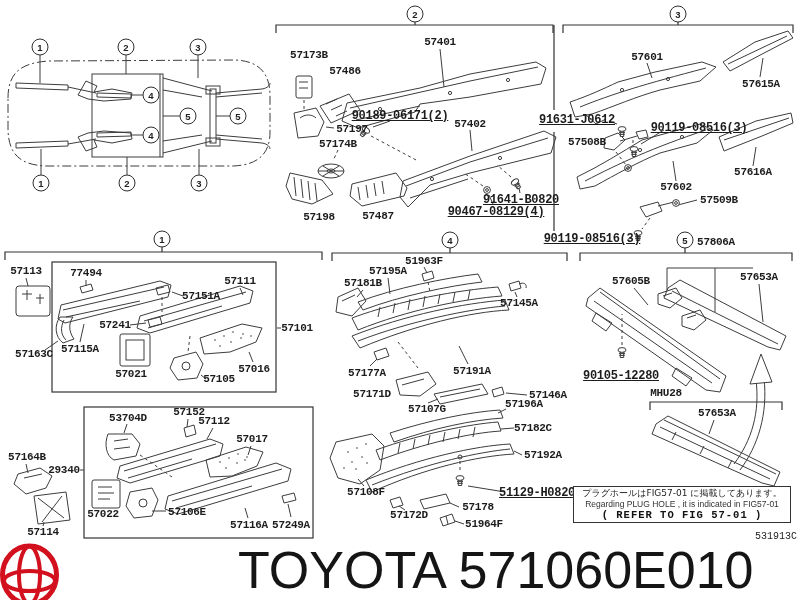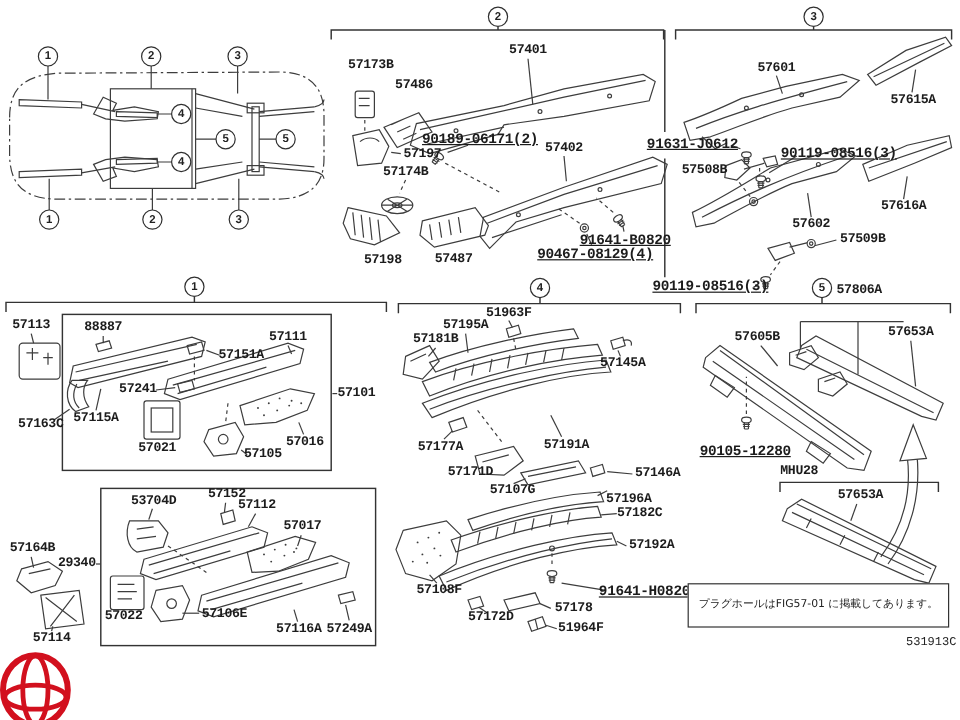--- a/index.html
+++ b/index.html
@@ -312,21 +312,21 @@
 <div class="pl" style="left:761px;top:84px">57615A</div>
 <div class="pl long" style="left:577px;top:120px">91631-J0612</div>
 <div class="pl" style="left:587px;top:142px">57508B</div>
 <div class="pl long" style="left:699px;top:128px">90119-08516(3)</div>
 <div class="pl" style="left:676px;top:187px">57602</div>
 <div class="pl" style="left:753px;top:172px">57616A</div>
 <div class="pl" style="left:719px;top:200px">57509B</div>
 <div class="pl long" style="left:592px;top:239px">90119-08516(3)</div>
 
 <div class="pl" style="left:26px;top:271px">57113</div>
-<div class="pl" style="left:86px;top:273px">88887</div>
+<div class="pl" style="left:86px;top:273px">77494</div>
 <div class="pl" style="left:240px;top:281px">57111</div>
 <div class="pl" style="left:201px;top:296px">57151A</div>
 <div class="pl" style="left:115px;top:325px">57241</div>
 <div class="pl" style="left:297px;top:328px">57101</div>
 <div class="pl" style="left:34px;top:354px">57163C</div>
 <div class="pl" style="left:80px;top:349px">57115A</div>
 <div class="pl" style="left:131px;top:374px">57021</div>
 <div class="pl" style="left:219px;top:379px">57105</div>
 <div class="pl" style="left:254px;top:369px">57016</div>
 
@@ -341,39 +341,42 @@
 <div class="pl" style="left:249px;top:525px">57116A</div>
 <div class="pl" style="left:291px;top:525px">57249A</div>
 <div class="pl" style="left:43px;top:532px">57114</div>
 
 <div class="pl" style="left:424px;top:261px">51963F</div>
 <div class="pl" style="left:388px;top:271px">57195A</div>
 <div class="pl" style="left:363px;top:283px">57181B</div>
 <div class="pl" style="left:519px;top:303px">57145A</div>
 <div class="pl" style="left:367px;top:373px">57177A</div>
 <div class="pl" style="left:472px;top:371px">57191A</div>
-<div class="pl" style="left:392px;top:394px">57171D</div>
+<div class="pl" style="left:372px;top:394px">57171D</div>
 <div class="pl" style="left:427px;top:409px">57107G</div>
 <div class="pl" style="left:548px;top:395px">57146A</div>
-<div class="pl" style="left:524px;top:416px">57196A</div>
+<div class="pl" style="left:524px;top:404px">57196A</div>
 <div class="pl" style="left:533px;top:428px">57182C</div>
 <div class="pl" style="left:543px;top:455px">57192A</div>
 <div class="pl" style="left:366px;top:492px">57108F</div>
-<div class="pl long" style="left:537px;top:493px">91641-H0820</div>
+<div class="pl long" style="left:537px;top:493px">51129-H0820</div>
 <div class="pl" style="left:478px;top:507px">57178</div>
 <div class="pl" style="left:409px;top:515px">57172D</div>
 <div class="pl" style="left:484px;top:524px">51964F</div>
 
 <div class="pl" style="left:716px;top:242px">57806A</div>
 <div class="pl" style="left:631px;top:281px">57605B</div>
 <div class="pl" style="left:759px;top:277px">57653A</div>
 <div class="pl long" style="left:621px;top:376px">90105-12280</div>
 <div class="pl" style="left:666px;top:393px">MHU28</div>
 <div class="pl" style="left:717px;top:413px">57653A</div>
 
 <div class="note">
   <span class="jp">プラグホールはFIG57-01 に掲載してあります。</span>
+  <span class="en">Regarding PLUG HOLE , it is indicated in FIG57-01</span>
+  <span class="ref">( REFER TO FIG 57-01 )</span>
 </div>
 
 <div class="refcode">531913C</div>
 
+<div class="brand"><span>TOYOTA</span> <span>571060E010</span></div>
 
 </div>
 
 </body></html>

